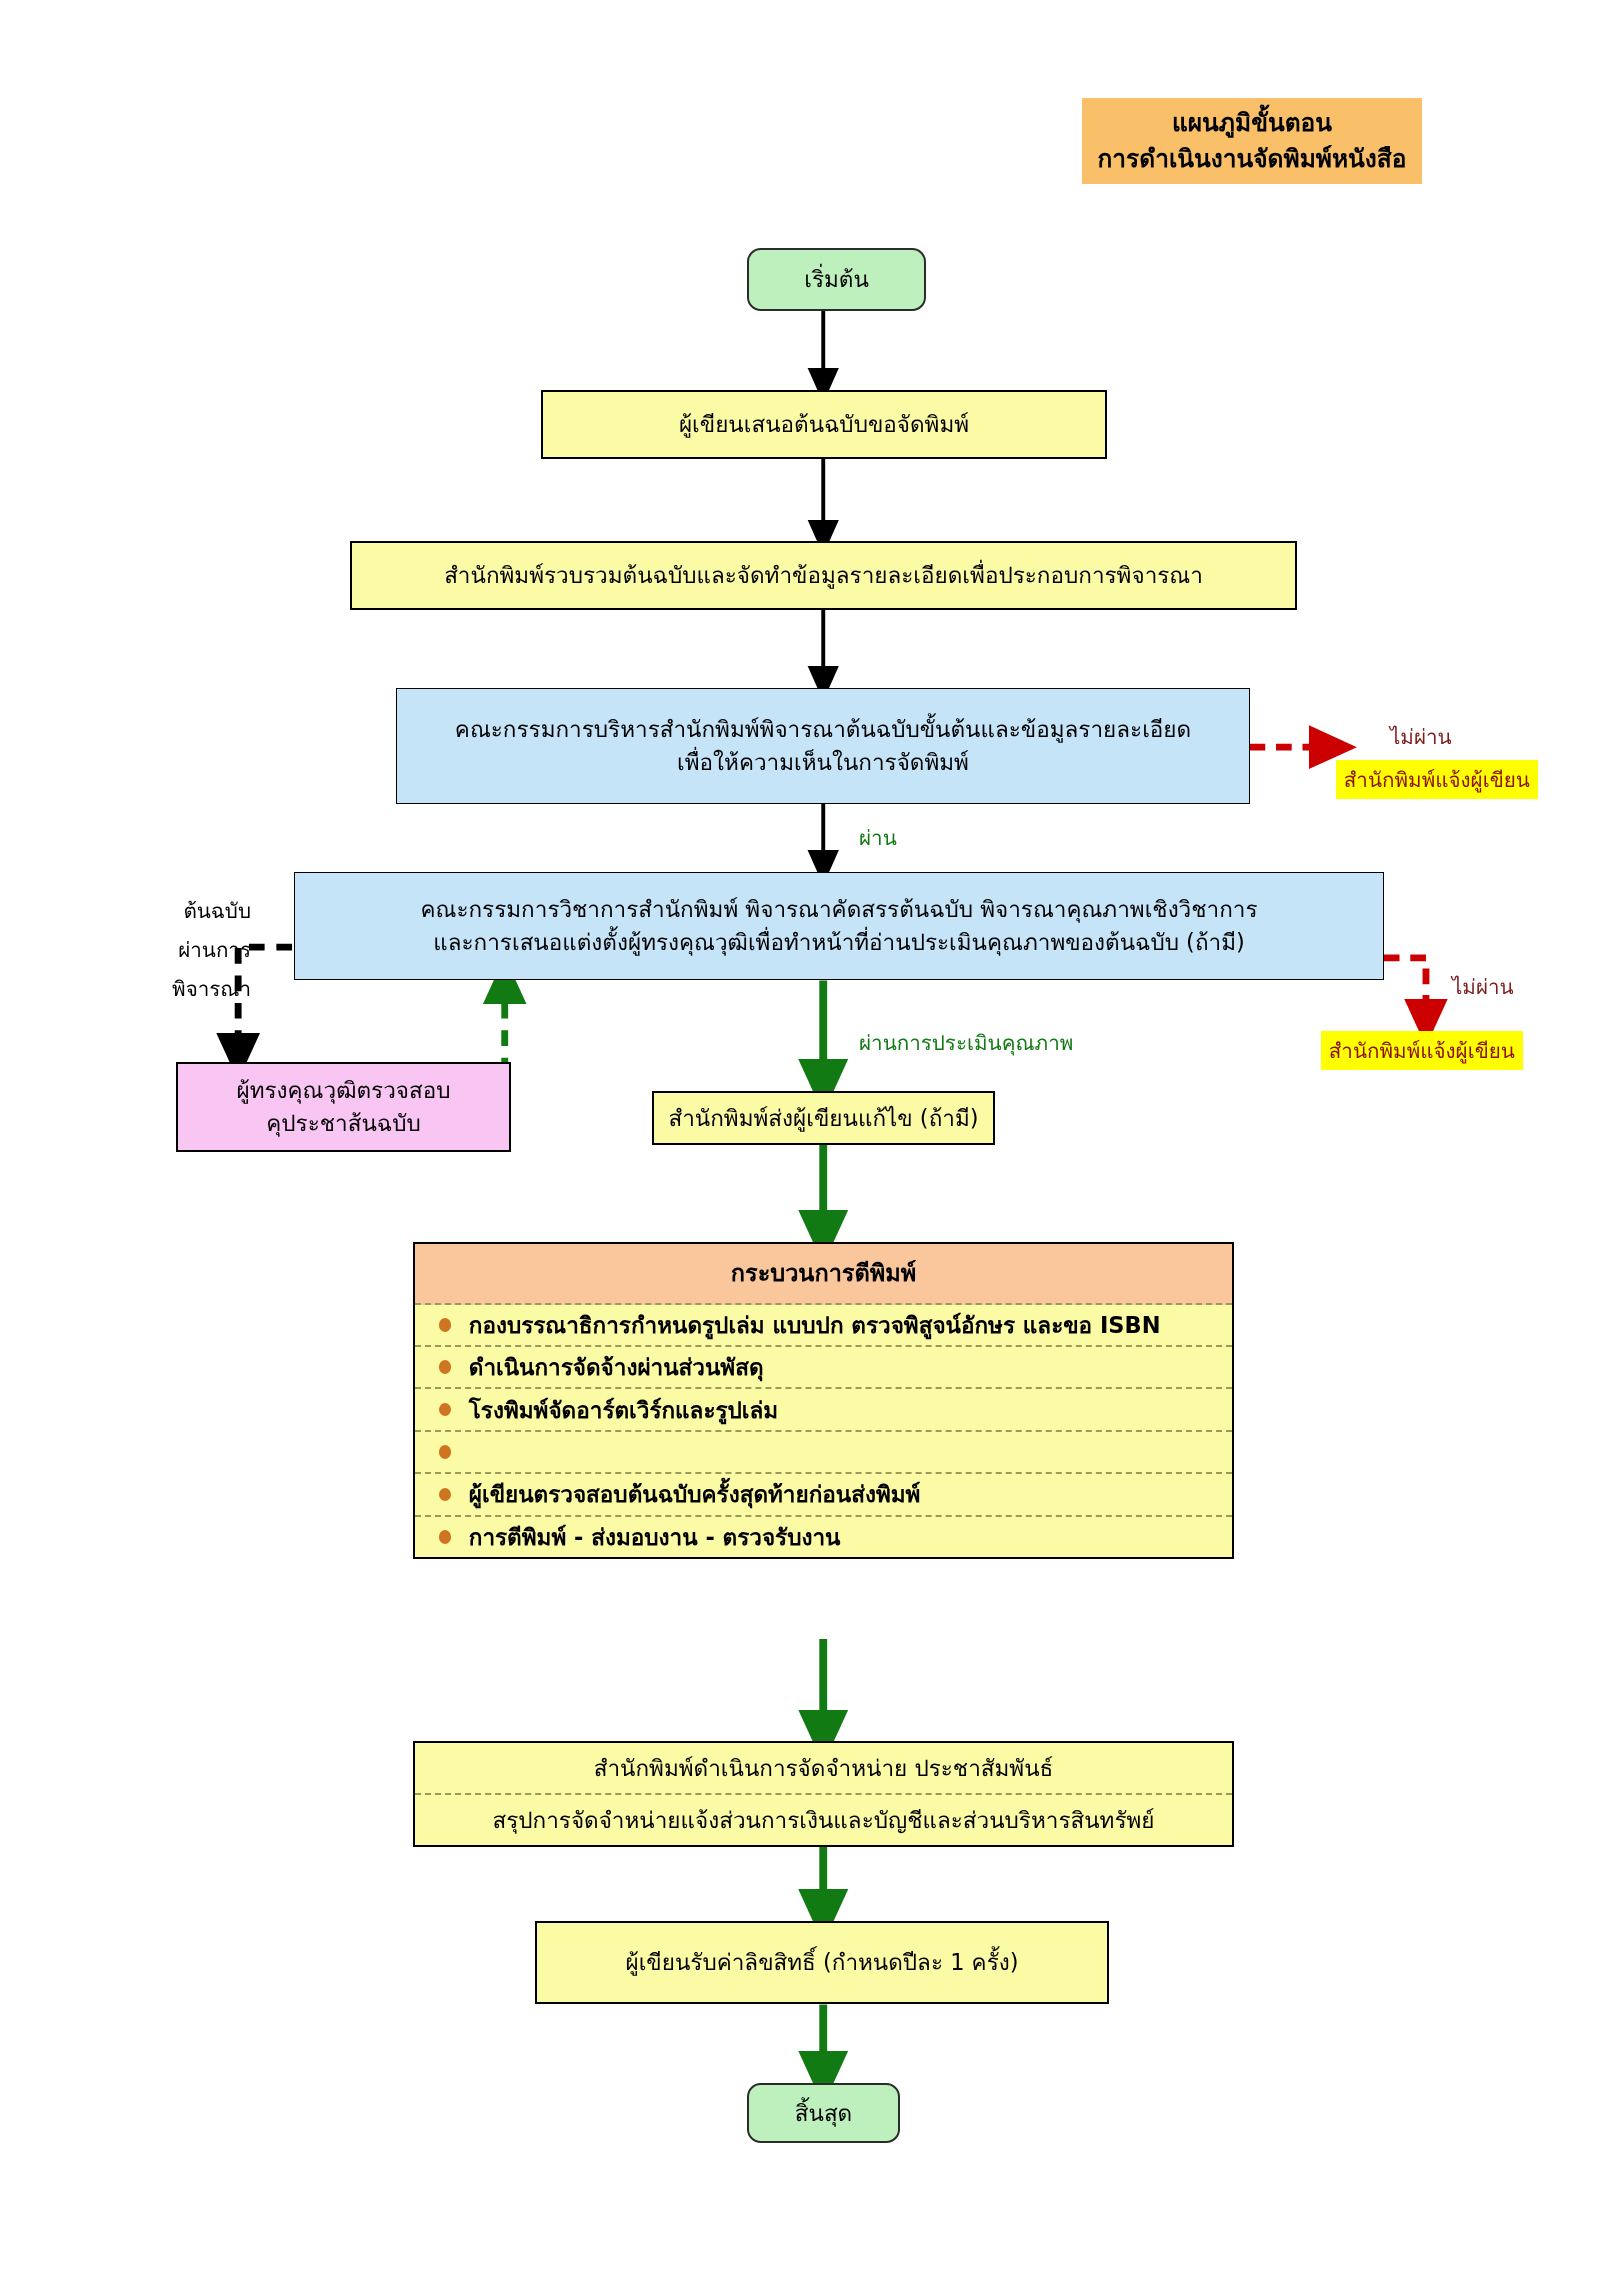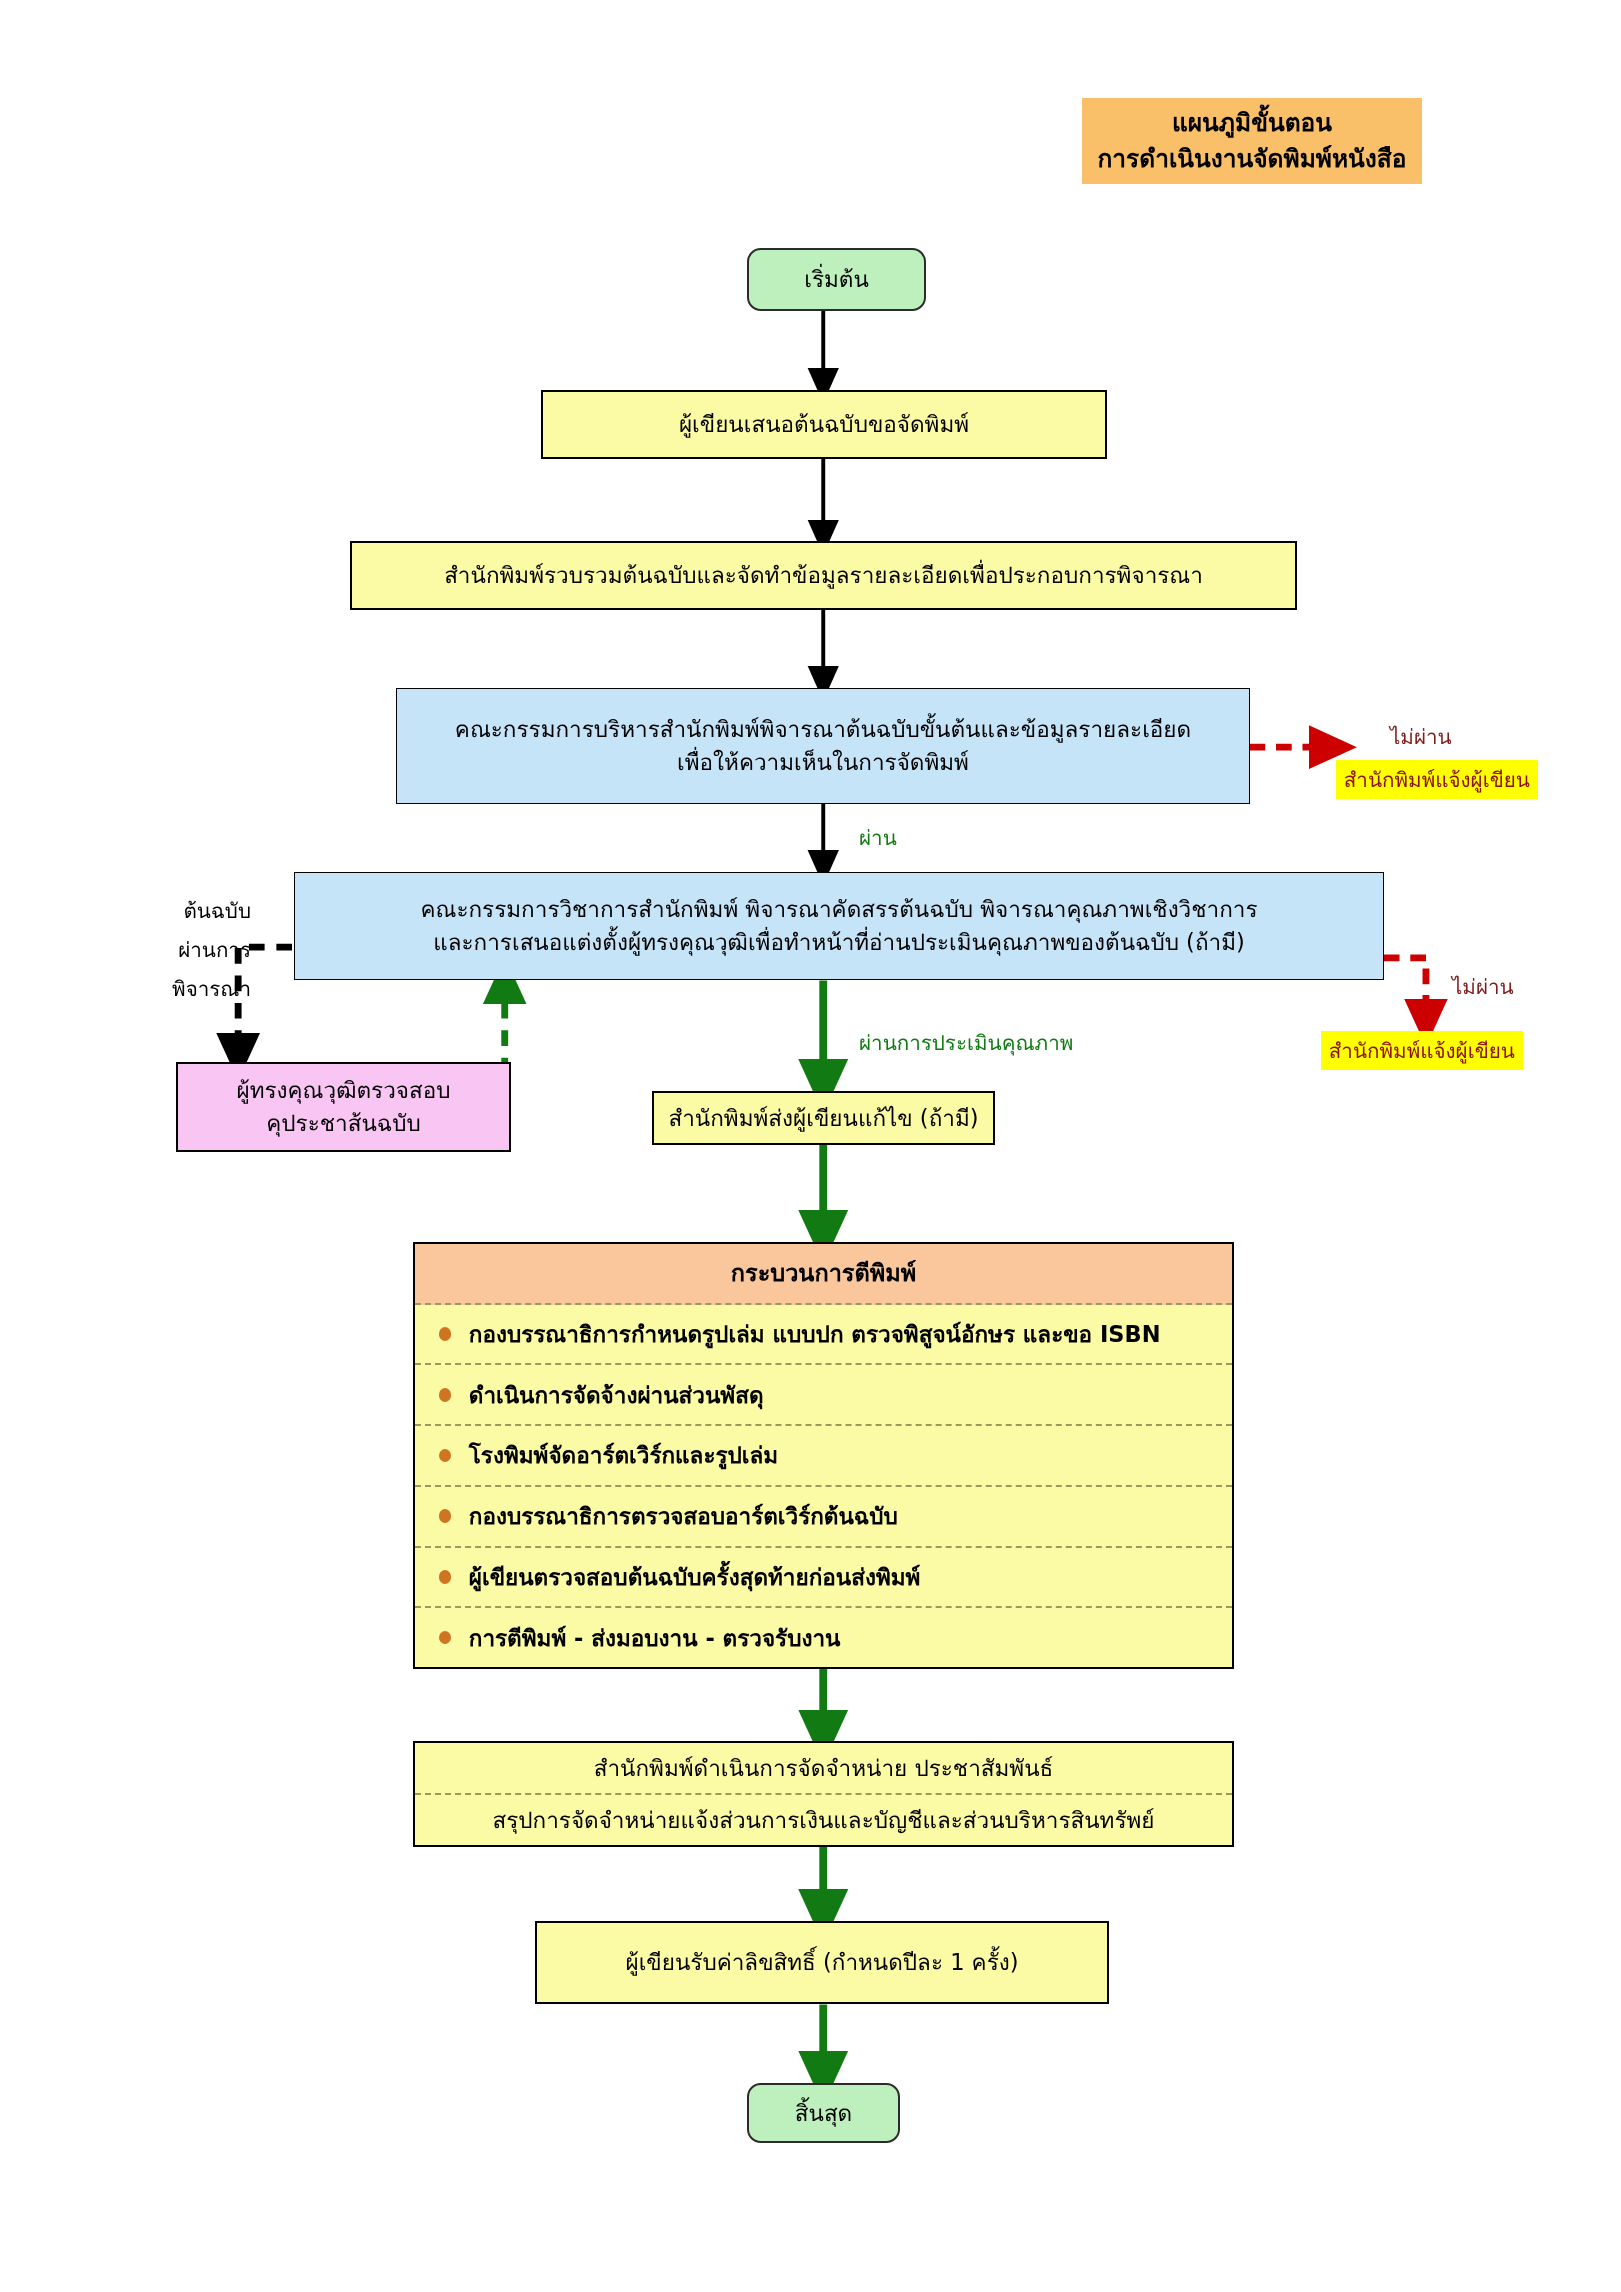--- a/index.html
+++ b/index.html
@@ -250,37 +250,36 @@
     <span class="ln">ผู้ทรงคุณวุฒิตรวจสอบ</span>
     <span class="ln">คุประชาส้นฉบับ</span>
   </div>
 
   <div class="edge-label label-pass" style="left:859px; top:1026px;">ผ่านการประเมินคุณภาพ</div>
 
   <div class="node process-yellow" style="left:652px; top:1091px; width:343px; height:54px;">
     <span class="ln">สำนักพิมพ์ส่งผู้เขียนแก้ไข (ถ้ามี)</span>
   </div>
 
-  <div id="printing-process" style="left:413px; top:1242px; width:821px; height:427px;">
+  <div id="printing-process" style="left:413px; top:1242px; width:821px; height:317px;">
     <div class="pp-header">กระบวนการตีพิมพ์</div>
     <div class="pp-row">
       <span class="bullet"></span>
       <span>กองบรรณาธิการกำหนดรูปเล่ม  แบบปก  ตรวจพิสูจน์อักษร  และขอ ISBN</span>
     </div>
     <div class="pp-row">
       <span class="bullet"></span>
       <span>ดำเนินการจัดจ้างผ่านส่วนพัสดุ</span>
     </div>
     <div class="pp-row">
       <span class="bullet"></span>
       <span>โรงพิมพ์จัดอาร์ตเวิร์กและรูปเล่ม</span>
     </div>
     <div class="pp-row">
       <span class="bullet"></span>
-      <span>กองบรรณาธิการตรวจสอบอาร์ตเวิร์กต้นฉบับ</span>
     </div>
     <div class="pp-row">
       <span class="bullet"></span>
       <span>ผู้เขียนตรวจสอบต้นฉบับครั้งสุดท้ายก่อนส่งพิมพ์</span>
     </div>
     <div class="pp-row">
       <span class="bullet"></span>
       <span>การตีพิมพ์ - ส่งมอบงาน - ตรวจรับงาน</span>
     </div>
   </div>

